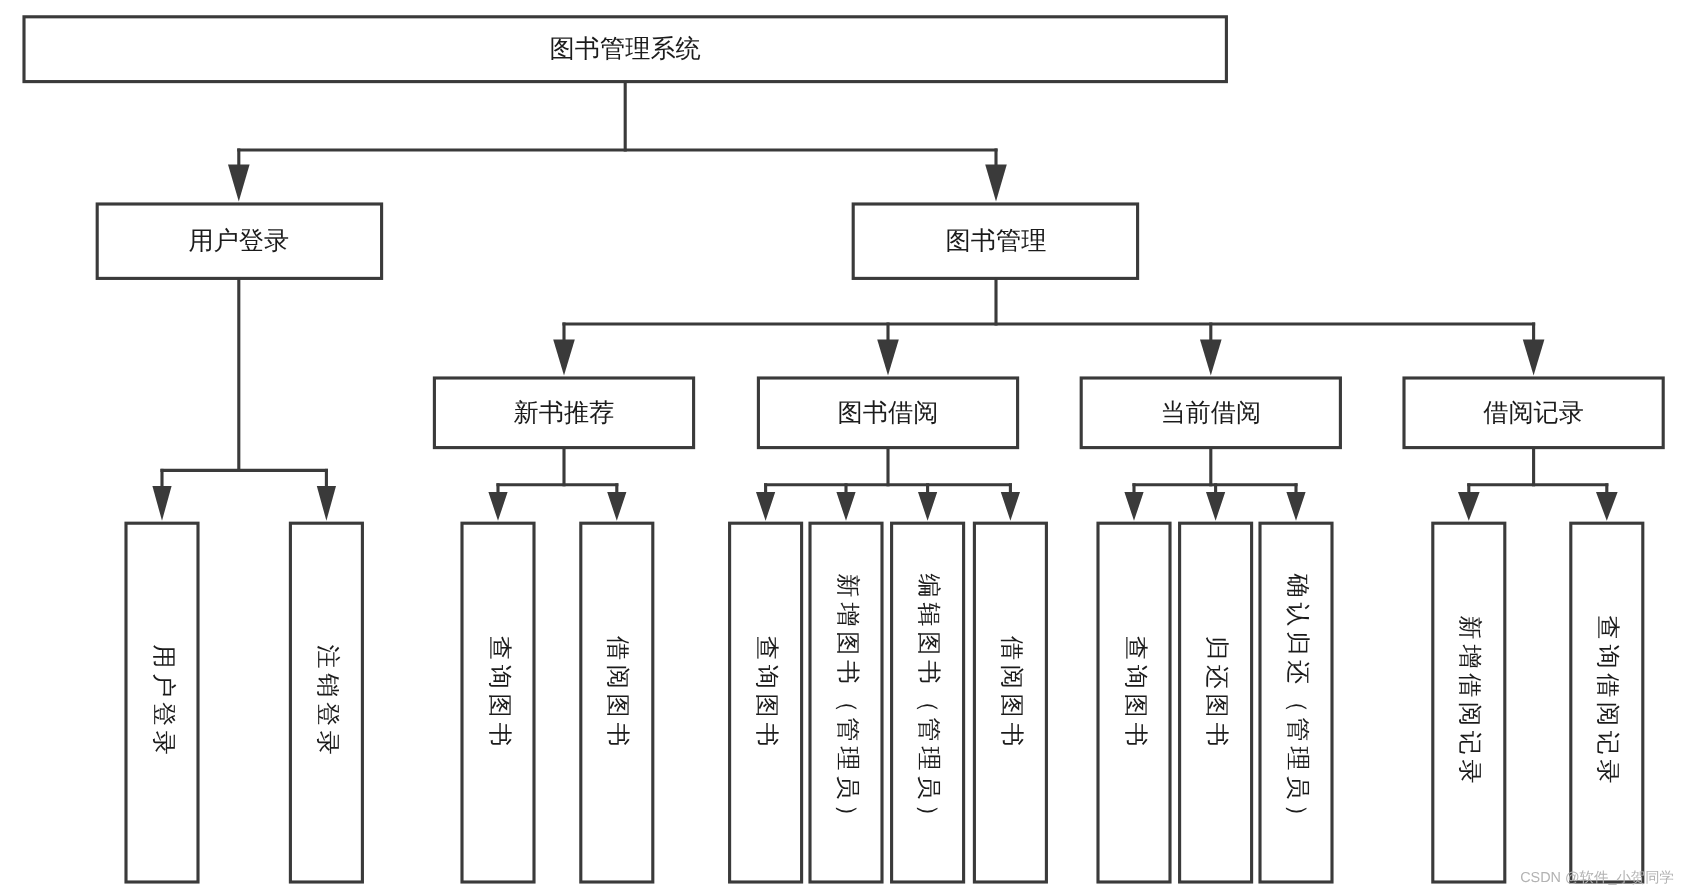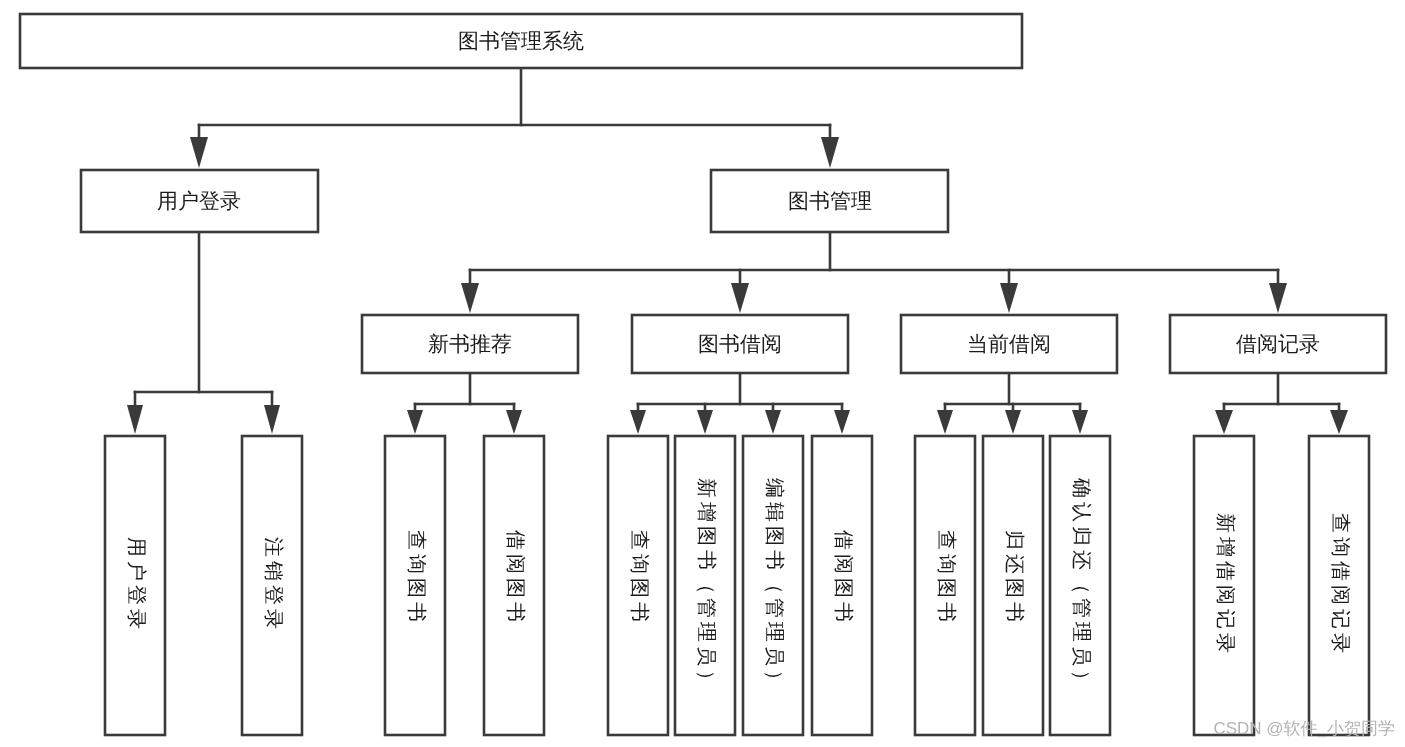--- a/index.html
+++ b/index.html
@@ -56,21 +56,21 @@
     fill: #1b1b1b;
     text-anchor: middle;
     dominant-baseline: middle;
     letter-spacing: 4px;
   }
   .watermark {
     position: absolute;
     right: 10px;
     bottom: 7px;
     font-family: "Liberation Sans", "DejaVu Sans", sans-serif;
-    font-size: 17px;
+    font-size: 12px;
     color: #b3b3b3;
     white-space: nowrap;
     user-select: none;
   }
 </style>
 </head>
 <body>
 
 <div id="diagram-root">
 

